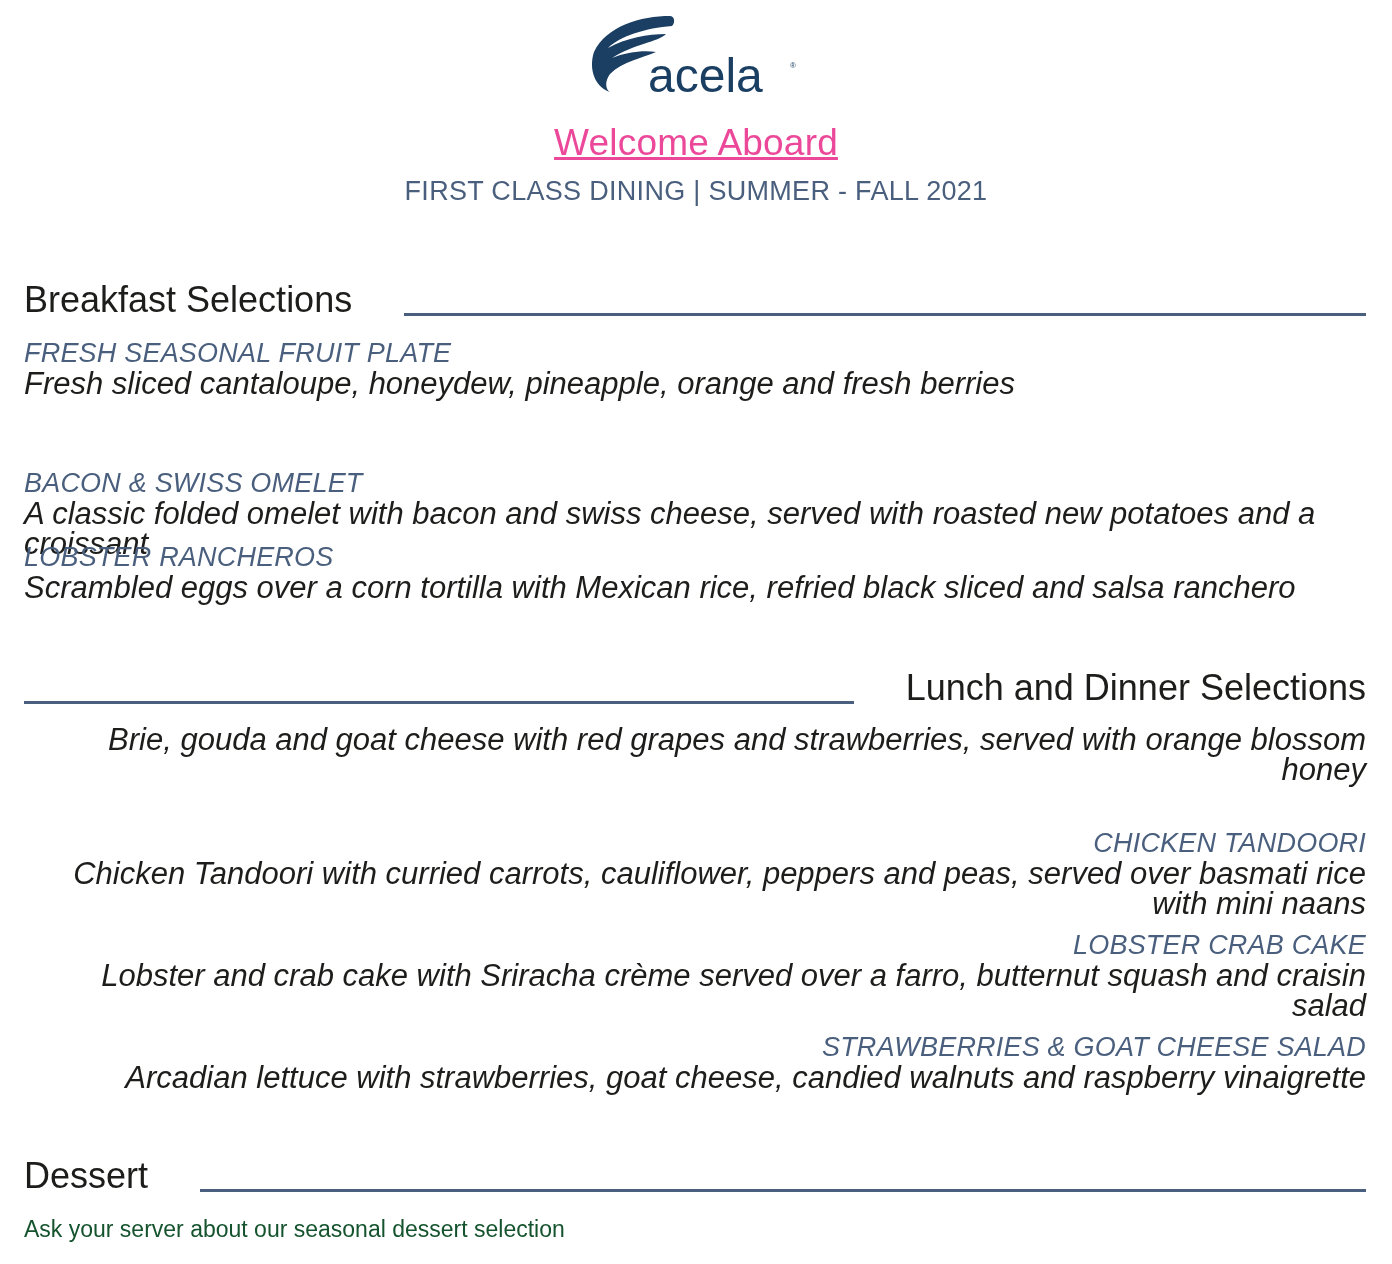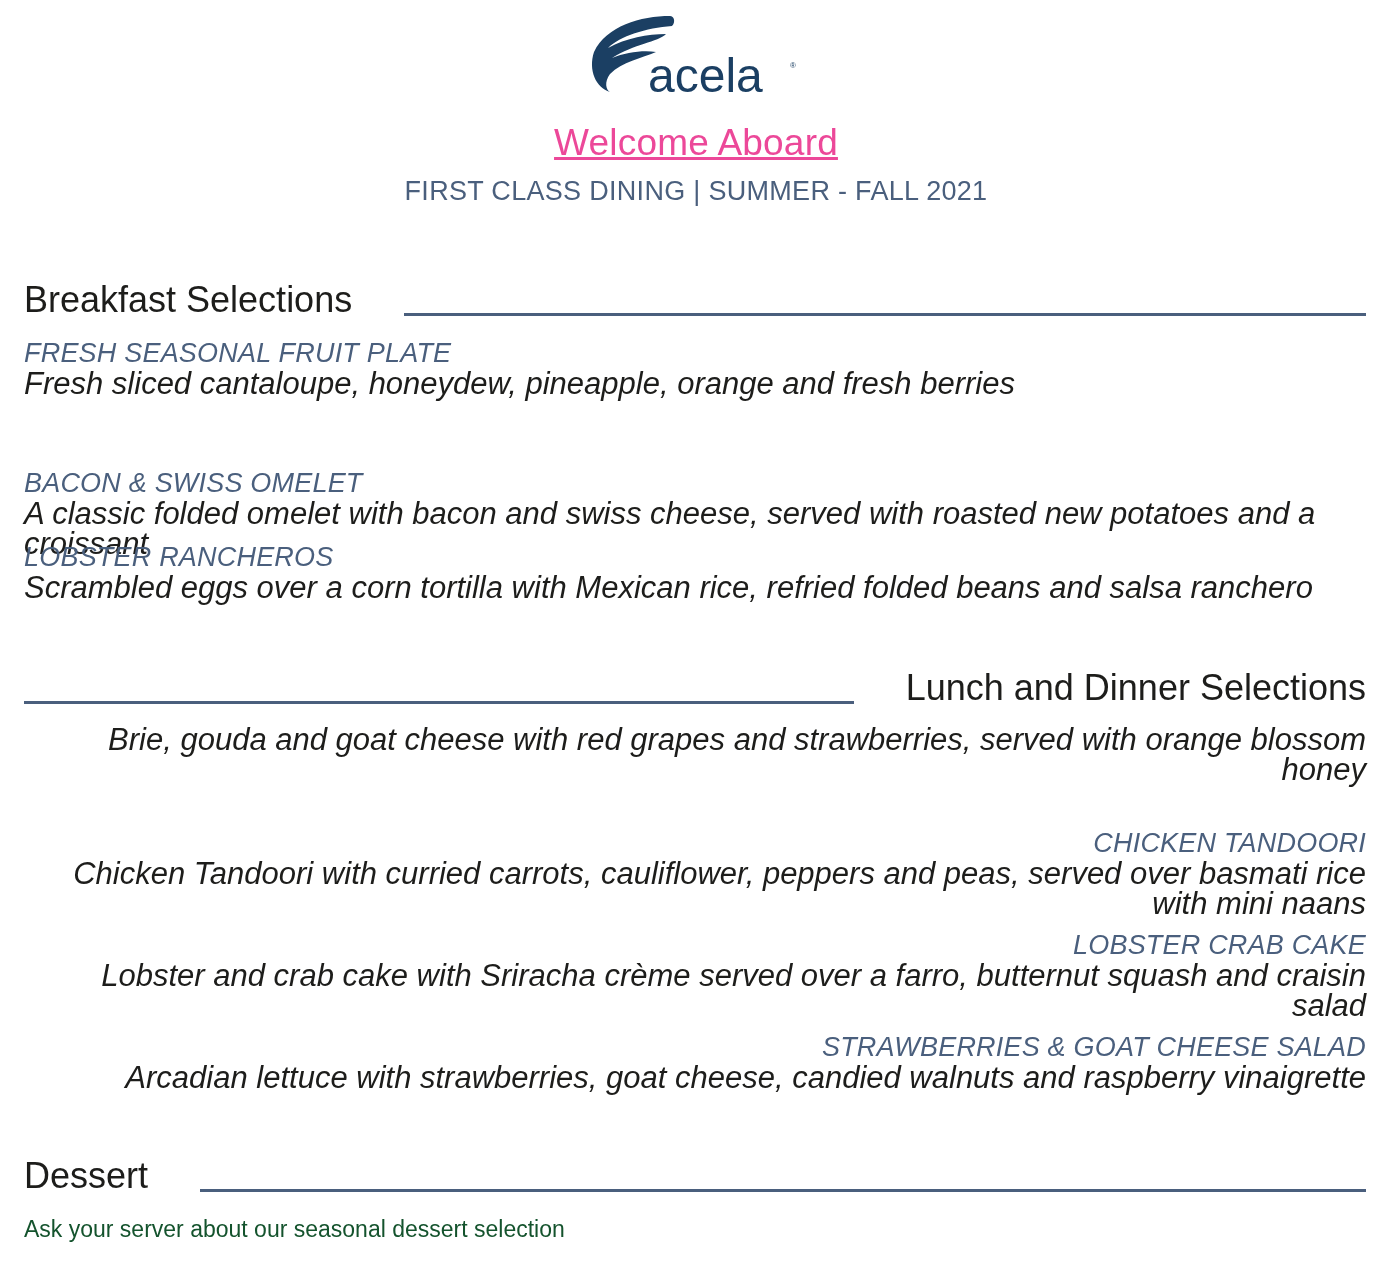--- a/index.html
+++ b/index.html
@@ -51,21 +51,21 @@
 <div class="item" style="top:337px;">
   <div class="name">FRESH SEASONAL FRUIT PLATE</div>
   <div class="desc">Fresh sliced cantaloupe, honeydew, pineapple, orange and fresh berries</div>
 </div>
 <div class="item" style="top:439px;margin-top:28px;">
   <div class="name">BACON &amp; SWISS OMELET</div>
   <div class="desc">A classic folded omelet with bacon and swiss cheese, served with roasted new potatoes and a croissant</div>
 </div>
 <div class="item" style="top:541px;">
   <div class="name">LOBSTER RANCHEROS</div>
-  <div class="desc">Scrambled eggs over a corn tortilla with Mexican rice, refried folded beans and salsa ranchero</div>
+  <div class="desc">Scrambled eggs over a corn tortilla with Mexican rice, refried black sliced and salsa ranchero</div>
 </div>
 
 <div class="section-head right-head" style="top:670px;text-align:right;">
   <span class="rule"></span>
   <span class="title">Lunch and Dinner Selections</span>
 </div>
 
 <div class="item right" style="top:725px;">
   <div class="desc">Brie, gouda and goat cheese with red grapes and strawberries, served with orange blossom honey</div>
 </div>

